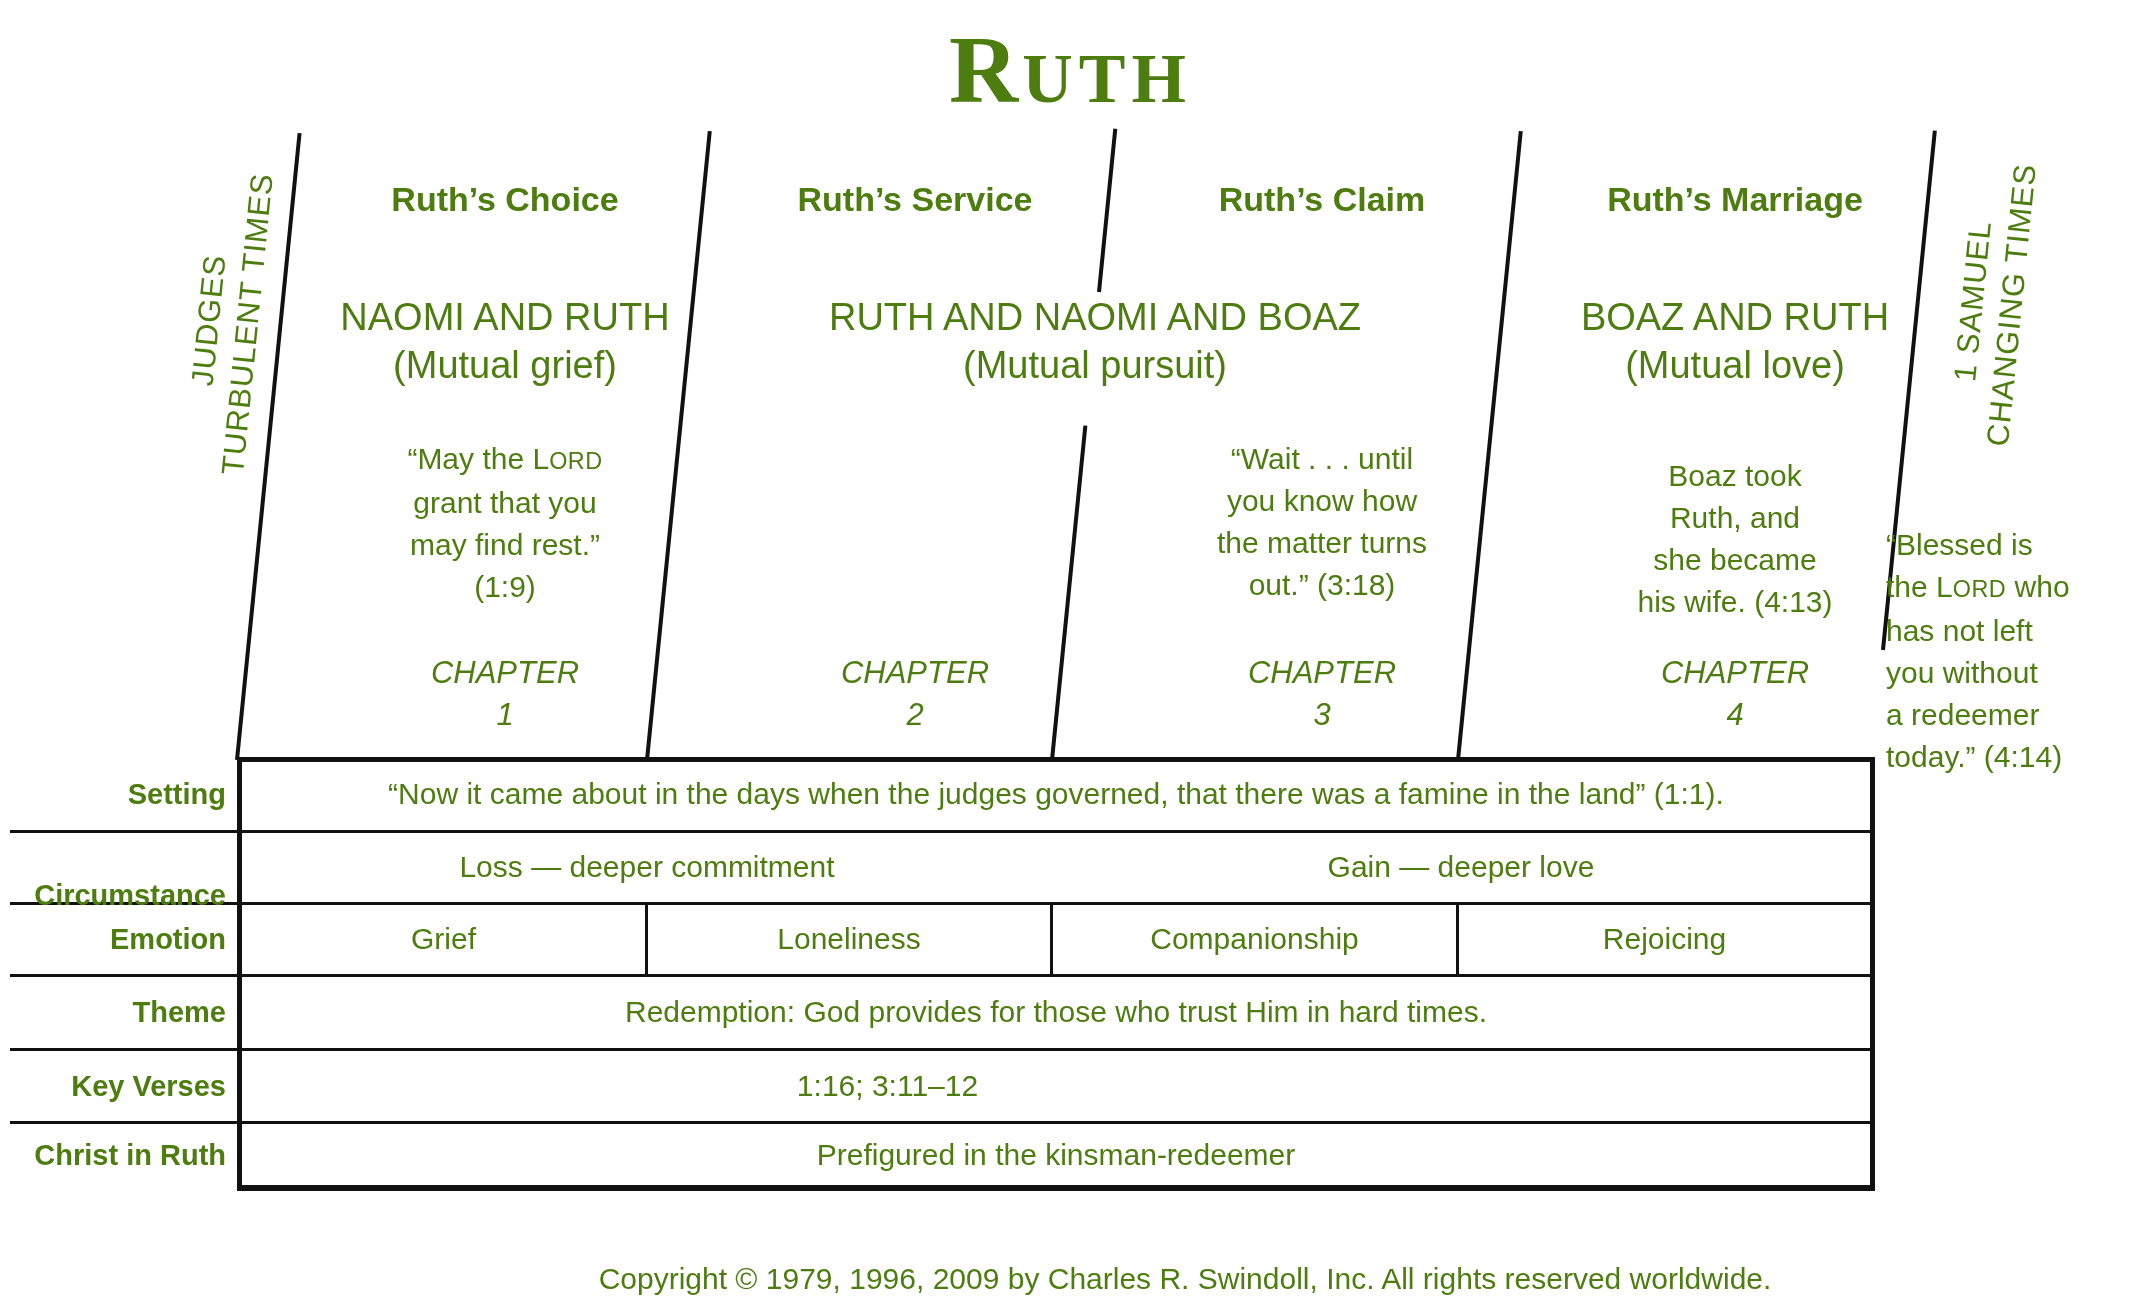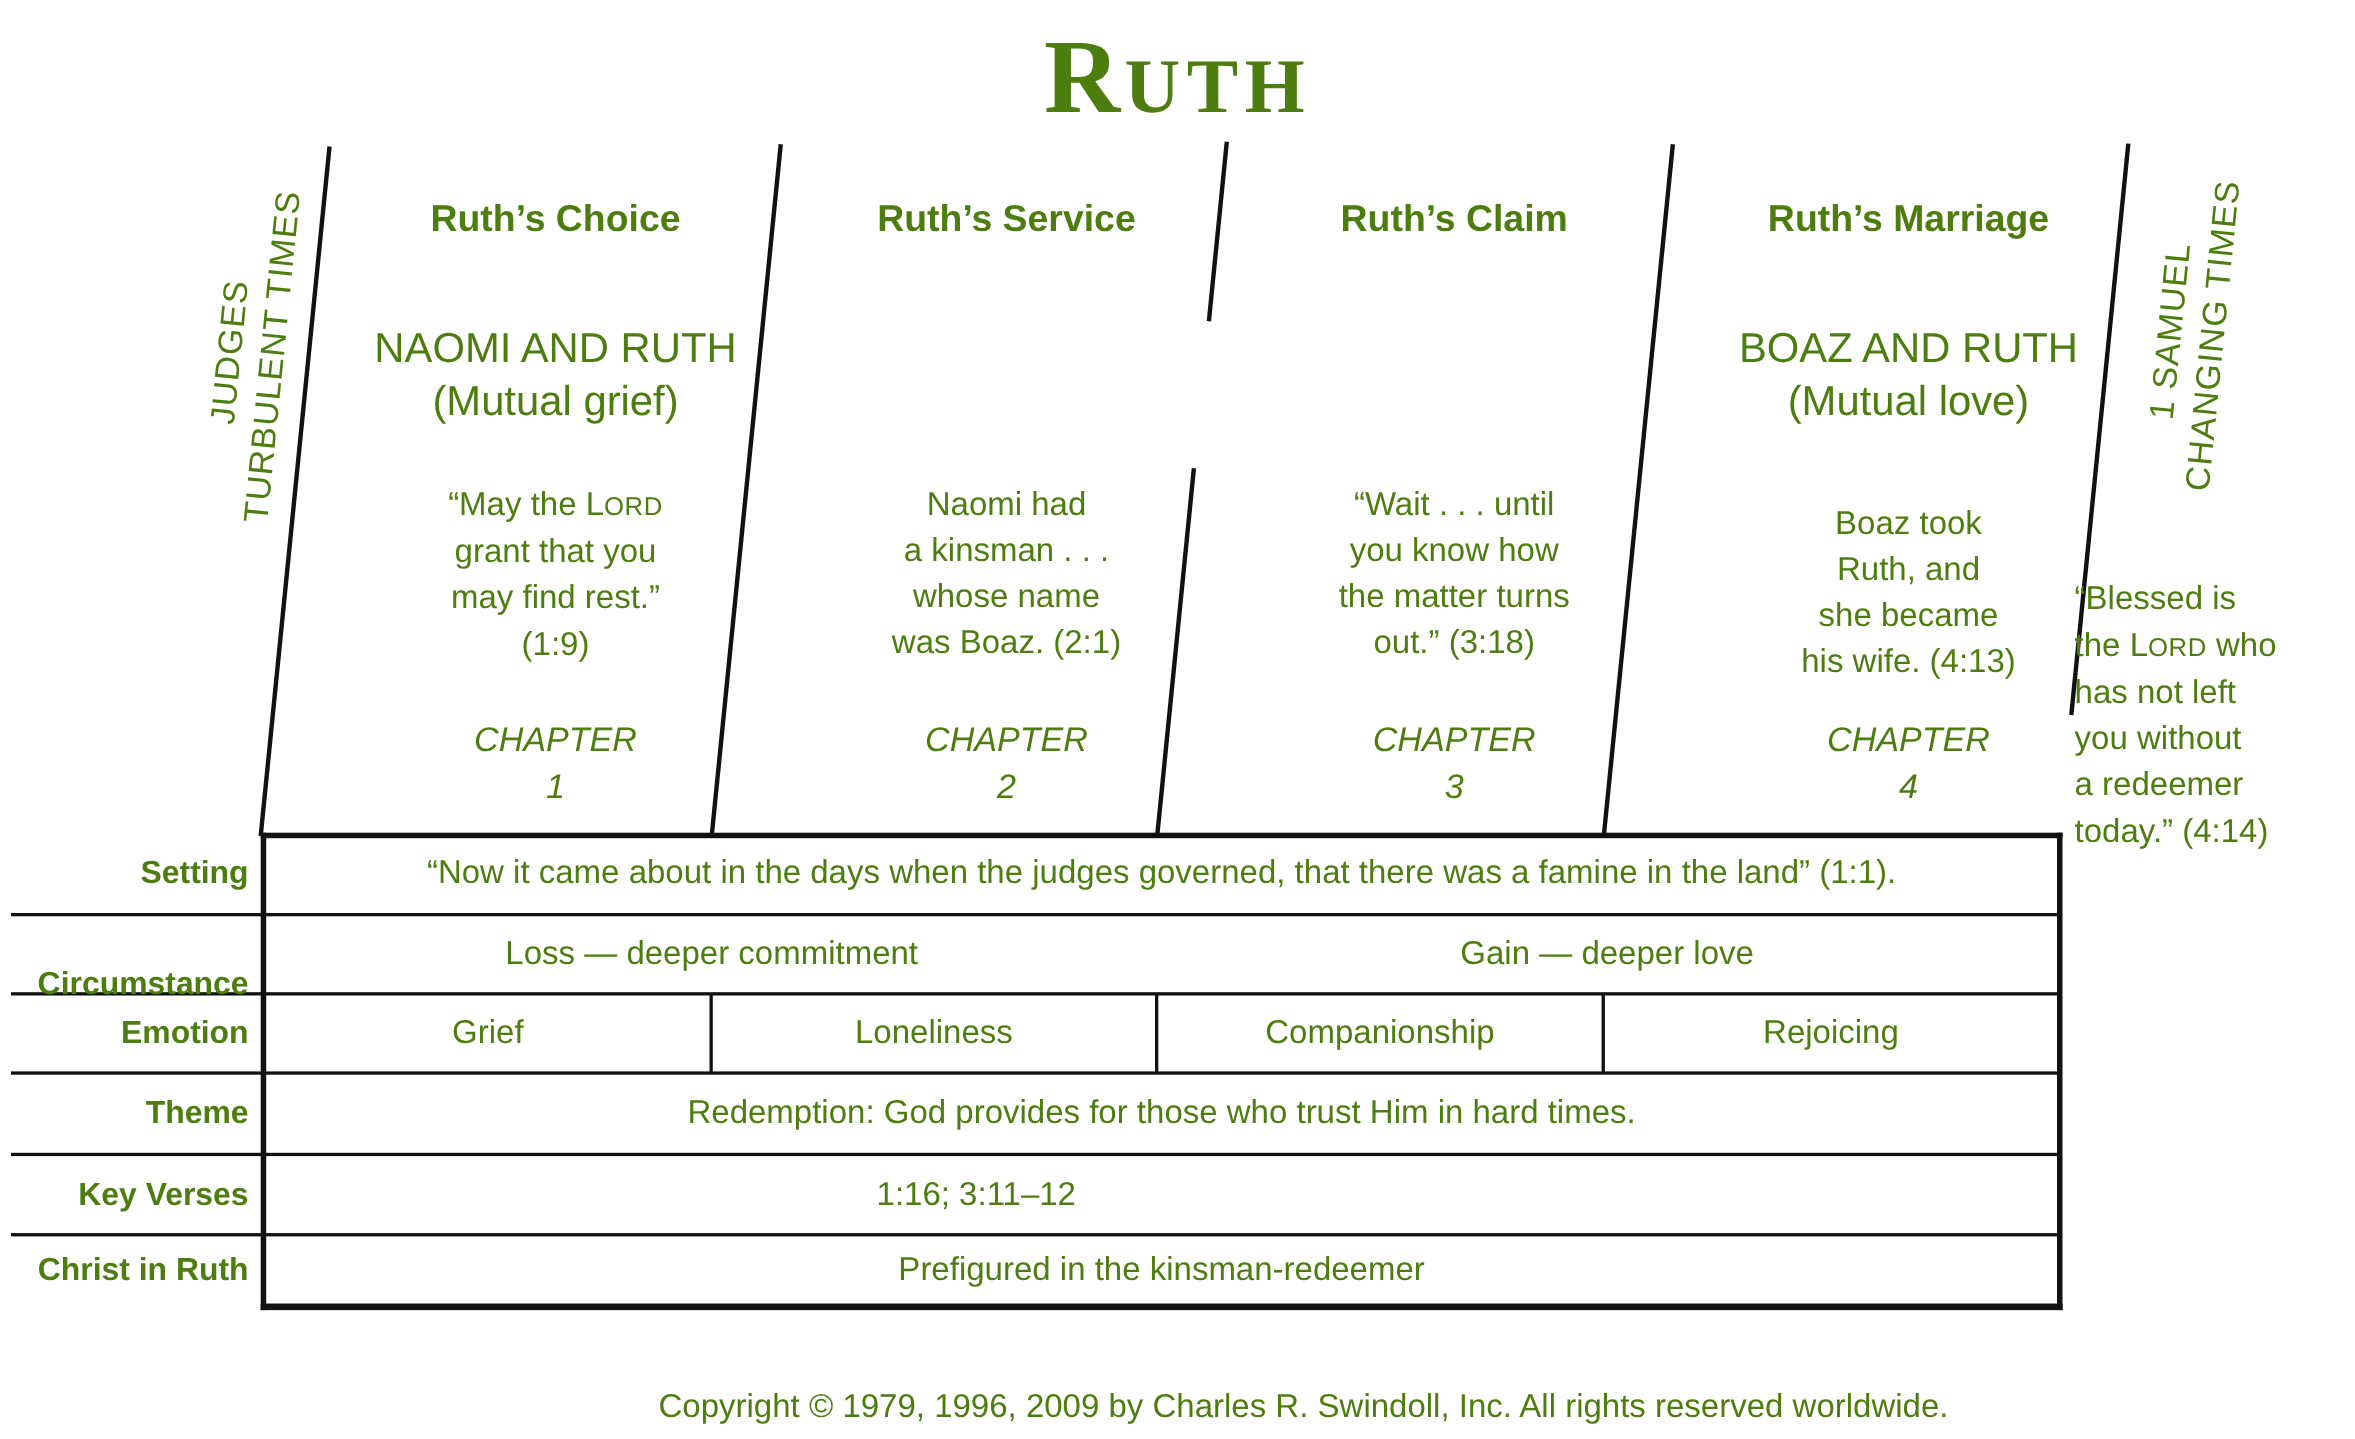--- a/index.html
+++ b/index.html
@@ -66,36 +66,34 @@
 
   <div class="colhead" style="left:305px; top:180px;">Ruth’s Choice</div>
   <div class="colhead" style="left:715px; top:180px;">Ruth’s Service</div>
   <div class="colhead" style="left:1122px; top:180px;">Ruth’s Claim</div>
   <div class="colhead" style="left:1535px; top:180px;">Ruth’s Marriage</div>
 
   <div class="subject" style="left:285px; top:293px; width:440px;">
     <div>NAOMI AND RUTH</div>
     <div>(Mutual grief)</div>
   </div>
+  <div class="subject" style="left:745px; top:293px; width:700px;">
+    <div>RUTH AND NAOMI AND BOAZ</div>
+    <div>(Mutual pursuit)</div>
+  </div>
   <div class="subject" style="left:1515px; top:293px; width:440px;">
     <div>BOAZ AND RUTH</div>
     <div>(Mutual love)</div>
   </div>
 
   <div class="quote" style="left:305px; top:438px;">
       <div class="qline">“May the <span class="lord">L<span class="ls">ORD</span></span></div>
       <div class="qline">grant that you</div>
       <div class="qline">may find rest.”</div>
       <div class="qline">(1:9)</div>
-    </div>
-  <div class="quote" style="left:715px; top:438px;">
-      <div class="qline">Naomi had</div>
-      <div class="qline">a kinsman . . .</div>
-      <div class="qline">whose name</div>
-      <div class="qline">was Boaz. (2:1)</div>
     </div>
   <div class="quote" style="left:1122px; top:438px;">
       <div class="qline">“Wait . . . until</div>
       <div class="qline">you know how</div>
       <div class="qline">the matter turns</div>
       <div class="qline">out.” (3:18)</div>
     </div>
   <div class="quote" style="left:1535px; top:455px;">
       <div class="qline">Boaz took</div>
       <div class="qline">Ruth, and</div>

